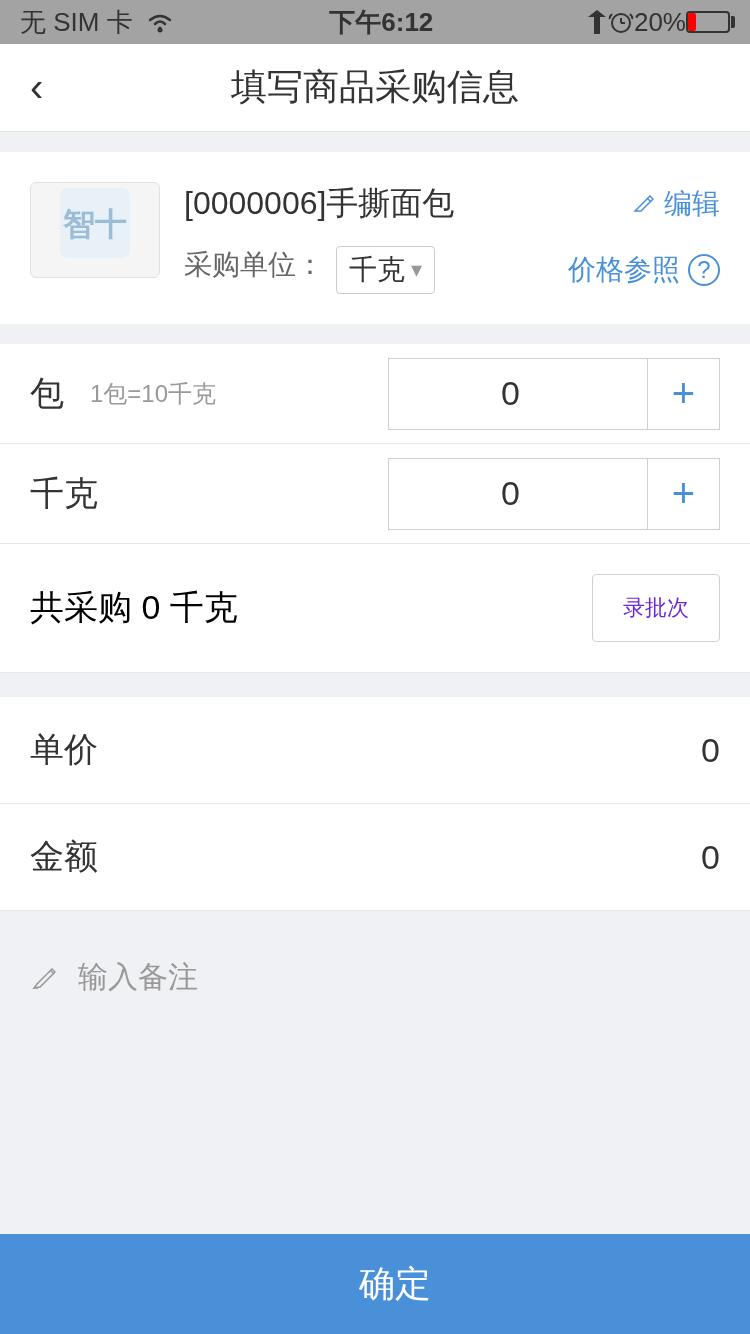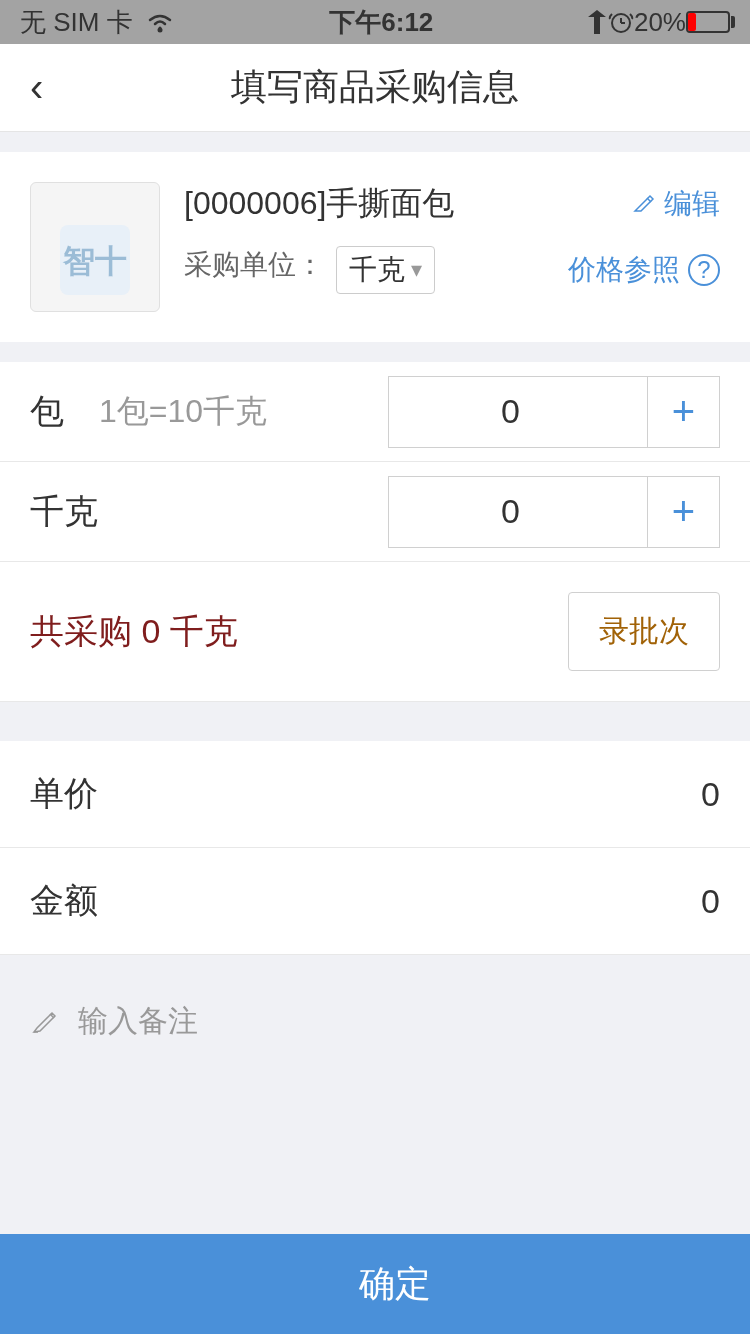--- a/index.html
+++ b/index.html
@@ -69,26 +69,26 @@
     .product-card {
       background: #fff;
       margin-top: 20px;
       padding: 30px;
       display: flex;
       align-items: flex-start;
       gap: 24px;
     }
     .product-image {
       width: 130px;
-      height: 130px;
+      height: 96px;
       background: #f5f5f5;
       border: 1px solid #e0e0e0;
       border-radius: 6px;
       display: flex;
-      align-items: flex-end;
+      align-items: flex-start;
       justify-content: center;
       flex-shrink: 0;
     }
     .product-image-placeholder {
       font-size: 48px;
       color: #9bbcd6;
       font-weight: bold;
     }
     .product-info {
       flex: 1;
@@ -166,23 +166,23 @@
       padding: 0 30px;
       height: 100px;
       border-bottom: 1px solid #e8e8e8;
     }
     .input-label {
       font-size: 34px;
       color: #333;
       min-width: 60px;
     }
     .input-sublabel {
-      font-size: 32px;
+      font-size: 24px;
       color: #999;
-      margin-left: 9px;
+      margin-left: 0;
       flex: 1;
     }
     .input-field-wrap {
       display: flex;
       align-items: center;
       gap: 0;
     }
     .input-field {
       width: 260px;
       height: 72px;
@@ -211,36 +211,36 @@
     .summary-row {
       display: flex;
       align-items: center;
       justify-content: space-between;
       padding: 30px;
       background: #fff;
       border-bottom: 1px solid #e8e8e8;
     }
     .summary-text {
       font-size: 34px;
-      color: #7f1d1d;
+      color: #000000;
     }
     .batch-btn {
       border: 1px solid #d0d0d0;
       border-radius: 4px;
       padding: 18px 30px;
-      font-size: 30px;
-      color: #a16207;
+      font-size: 22px;
+      color: #6d28d9;
       background: #fff;
       cursor: pointer;
     }
 
     
     .price-section {
       background: #fff;
-      margin-top: 19px;
+      margin-top: 4px;
     }
     .price-row {
       display: flex;
       align-items: center;
       justify-content: space-between;
       padding: 30px;
       border-bottom: 1px solid #e8e8e8;
     }
     .price-label {
       font-size: 34px;

